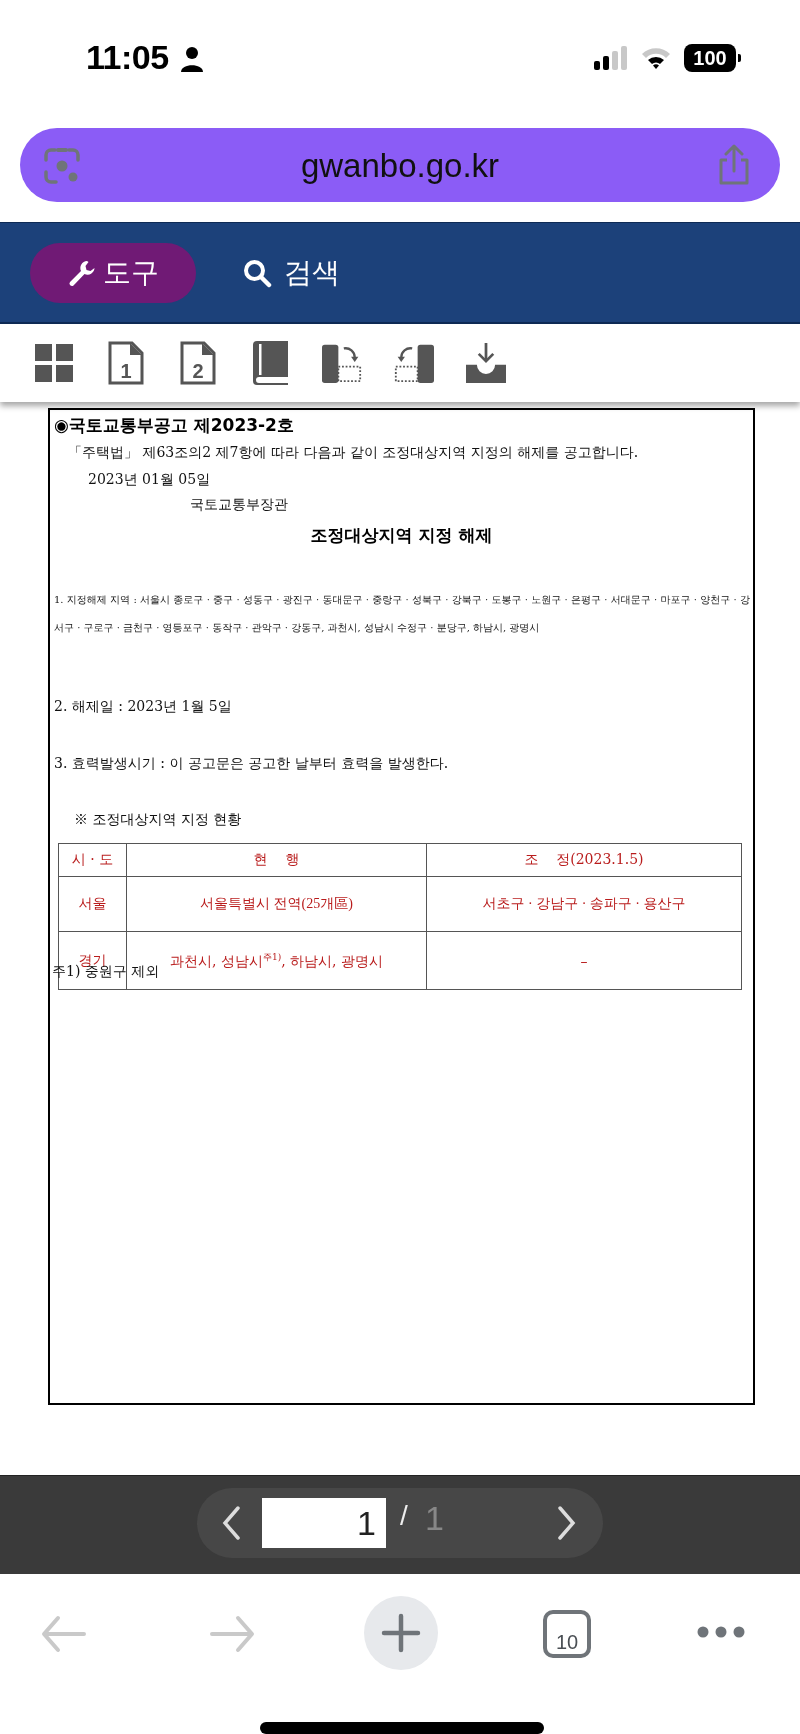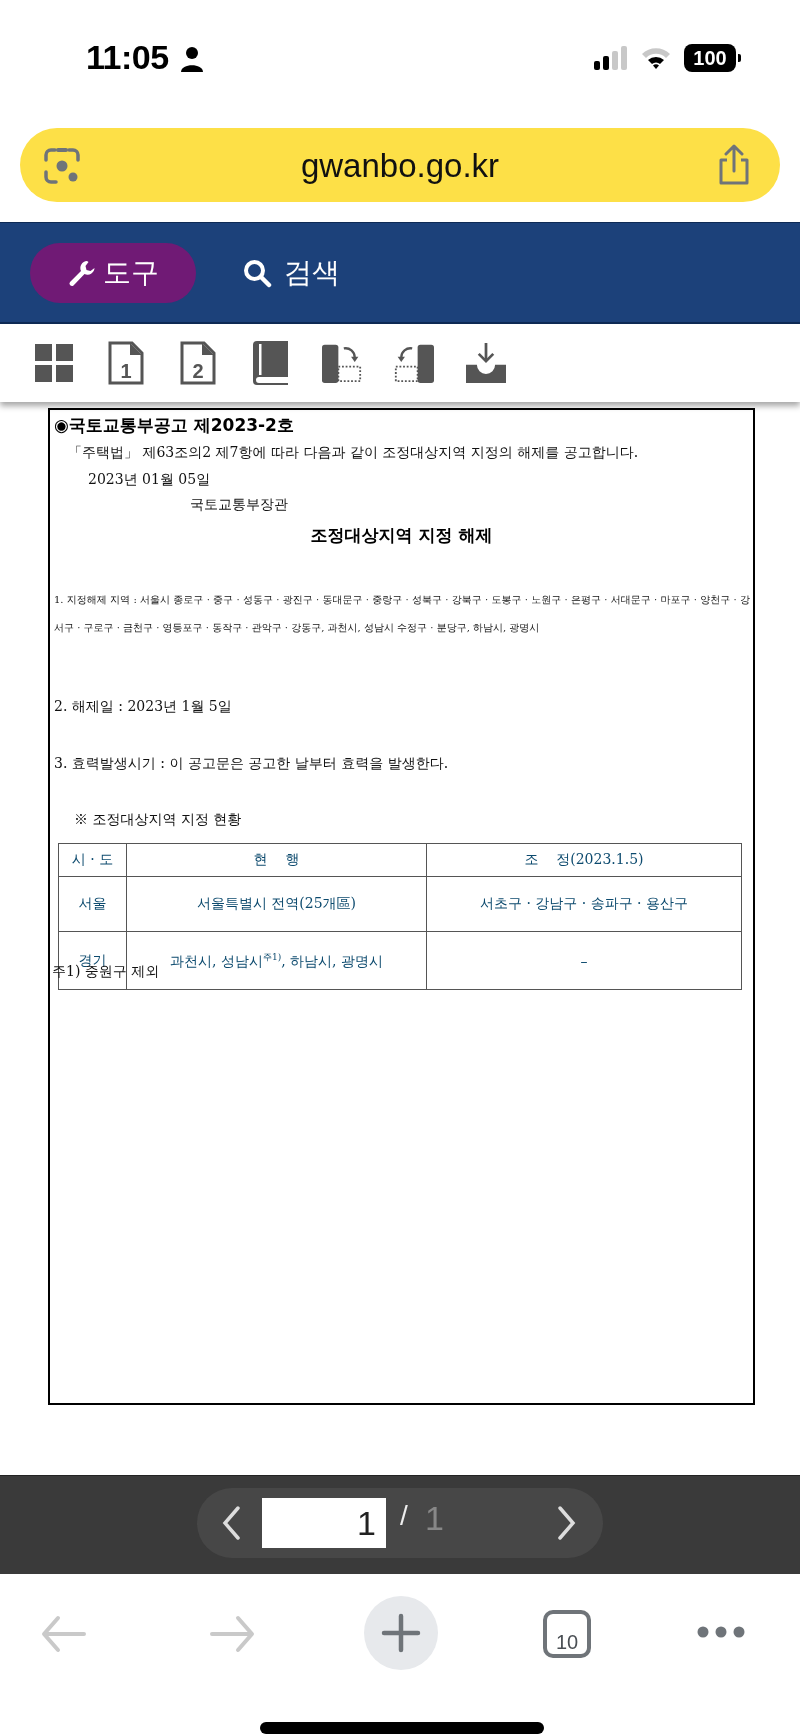--- a/index.html
+++ b/index.html
@@ -8,21 +8,21 @@
 
   
   .status-bar { position: absolute; top: 0; left: 0; width: 800px; height: 120px; }
   .status-time { position: absolute; left: 86px; top: 38px; font-size: 34px; font-weight: 700; letter-spacing: -0.5px; font-family: "Liberation Sans", sans-serif; }
   .status-person { position: absolute; left: 180px; top: 46px; width: 24px; height: 26px; }
   .status-right { position: absolute; right: 64px; top: 44px; display: flex; align-items: center; gap: 12px; }
   .battery { width: 52px; height: 28px; background: #000; color: #fff; border-radius: 8px; font-size: 20px; font-weight: 700; display: flex; align-items: center; justify-content: center; position: relative; }
   .battery::after { content: ""; position: absolute; right: -5px; top: 10px; width: 3px; height: 8px; background: #000; border-radius: 0 2px 2px 0; }
 
   
-  .url-bar { position: absolute; left: 20px; top: 128px; width: 760px; height: 74px; background: #fde047; border-radius: 37px; }
+  .url-bar { position: absolute; left: 20px; top: 128px; width: 760px; height: 74px; background: #8b5cf6; border-radius: 37px; }
   .url-text { position: absolute; left: 0; right: 0; top: 19px; text-align: center; font-size: 33px; color: #111; font-family: "Liberation Sans", sans-serif; }
   .lens-icon { position: absolute; left: 22px; top: 18px; width: 40px; height: 40px; }
   .share-icon { position: absolute; right: 28px; top: 16px; width: 36px; height: 42px; }
 
   
   .app-header { position: absolute; left: 0; top: 222px; width: 800px; height: 102px; background: #1c417a; border-top: 1px solid #0e2a55; border-bottom: 2px solid #0e2a55; }
   .tool-btn { position: absolute; left: 30px; top: 20px; width: 166px; height: 60px; background: #701a75; border-radius: 30px; color: #fff; display: flex; align-items: center; justify-content: center; gap: 6px; font-size: 28px; }
   .search-btn { position: absolute; left: 242px; top: 20px; height: 60px; color: #fff; display: flex; align-items: center; gap: 12px; font-size: 28px; }
 
   
@@ -30,24 +30,24 @@
   .tb-icon { width: 40px; height: 44px; display: flex; align-items: center; justify-content: center; }
 
   
   .doc-area { position: absolute; left: 0; top: 402px; width: 800px; height: 1073px; background: #fff; overflow: hidden; }
   .doc-page { position: absolute; left: 48px; top: 6px; width: 707px; height: 997px; border: 2px solid #000; background: #fff; font-family: "DejaVu Serif", "Liberation Serif", serif; }
   .doc-title { position: absolute; left: 4px; top: 4px; font-size: 17px; font-weight: 700; font-family: "DejaVu Sans", sans-serif; }
   .doc-p { position: absolute; font-size: 14px; white-space: nowrap; color: #111; }
   .doc-heading { position: absolute; left: 0; right: 0; top: 114px; text-align: center; font-size: 17px; font-weight: 700; font-family: "DejaVu Sans", sans-serif; }
   .doc-list1 { position: absolute; left: 4px; top: 176px; width: 696px; font-size: 10px; line-height: 28px; text-align: justify; color: #111; }
 
-  .doc-table { position: absolute; left: 8px; top: 433px; width: 684px; border-collapse: collapse; font-size: 14px; color: #0c4a6e; }
+  .doc-table { position: absolute; left: 8px; top: 433px; width: 684px; border-collapse: collapse; font-size: 14px; color: #b91c1c; }
   .doc-table td { border: 1px solid #555; text-align: center; vertical-align: middle; }
   .doc-table tr.h td { height: 33px; }
-  .doc-table tr.r1 td { height: 55px; }
+  .doc-table tr.r1 td { height: 55px; font-family: Liberation Serif, serif; }
   .doc-table tr.r2 td { height: 58px; }
   .doc-table sup { font-size: 9px; }
 
   
   .page-nav { position: absolute; left: 0; top: 1475px; width: 800px; height: 99px; background: #3a3a3a; border-top: 1px solid #222; }
   .page-pill { position: absolute; left: 197px; top: 12px; width: 406px; height: 70px; background: #474747; border-radius: 35px; }
   .pn-prev { position: absolute; left: 24px; top: 18px; width: 20px; height: 34px; }
   .pn-next { position: absolute; right: 26px; top: 18px; width: 20px; height: 34px; }
   .pn-input { position: absolute; left: 65px; top: 10px; width: 124px; height: 50px; background: #fff; border: none; font-size: 34px; text-align: right; padding-right: 10px; color: #222; font-family: "Liberation Sans", sans-serif; }
   .pn-slash { position: absolute; left: 203px; top: 12px; font-size: 28px; color: #eee; }

